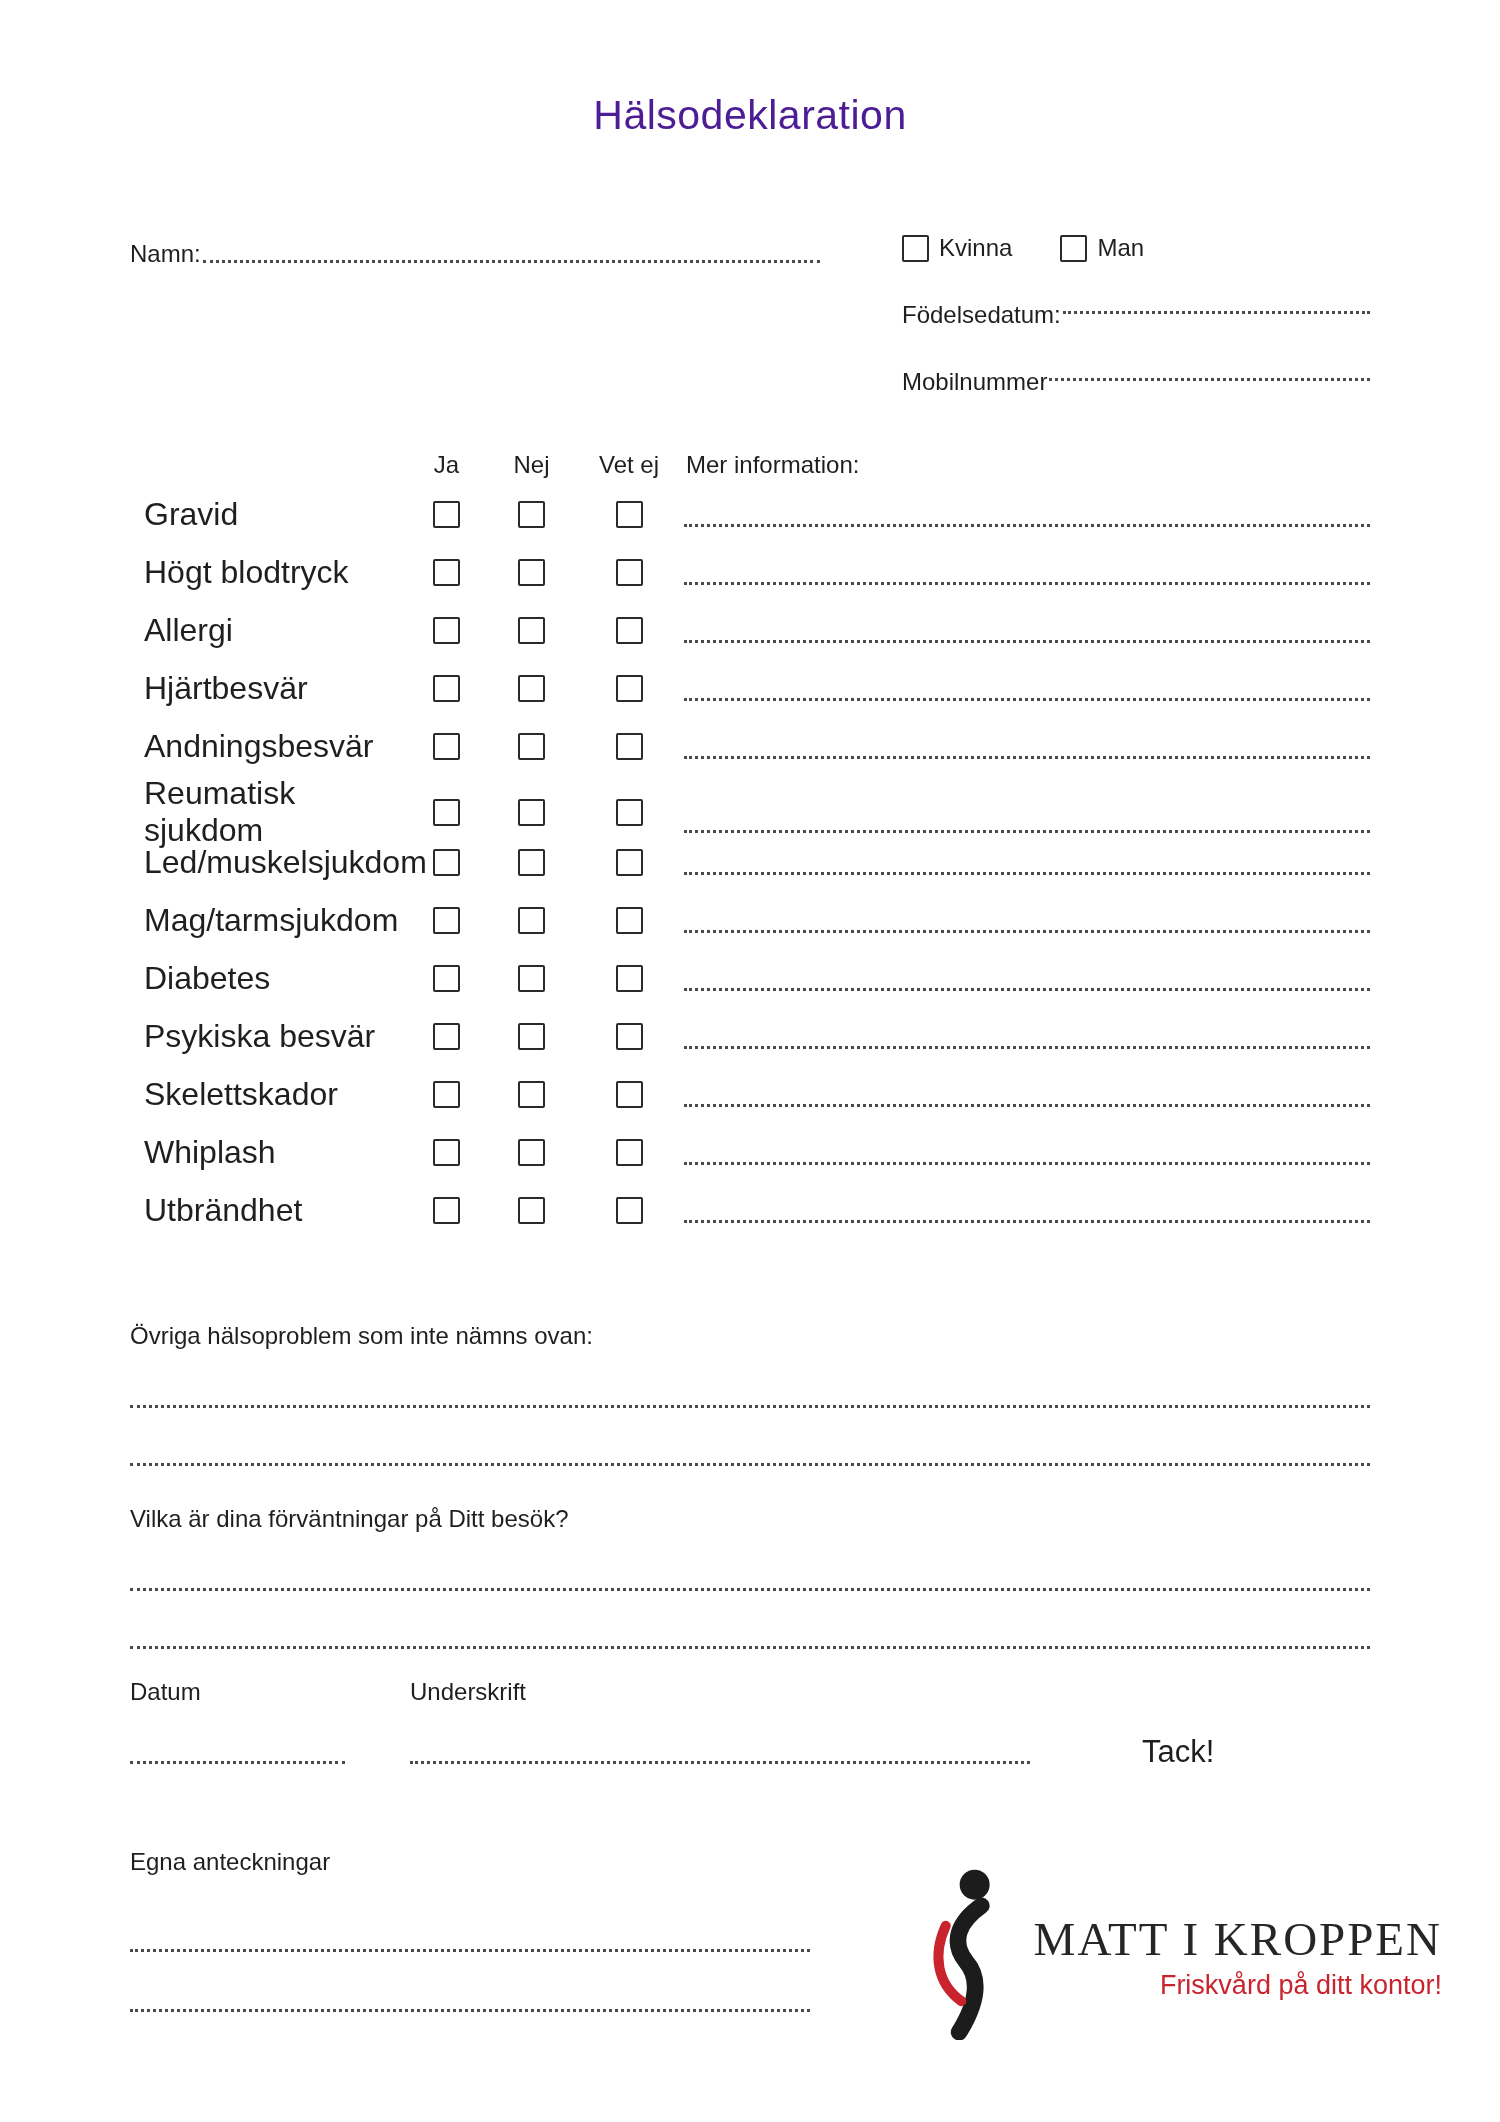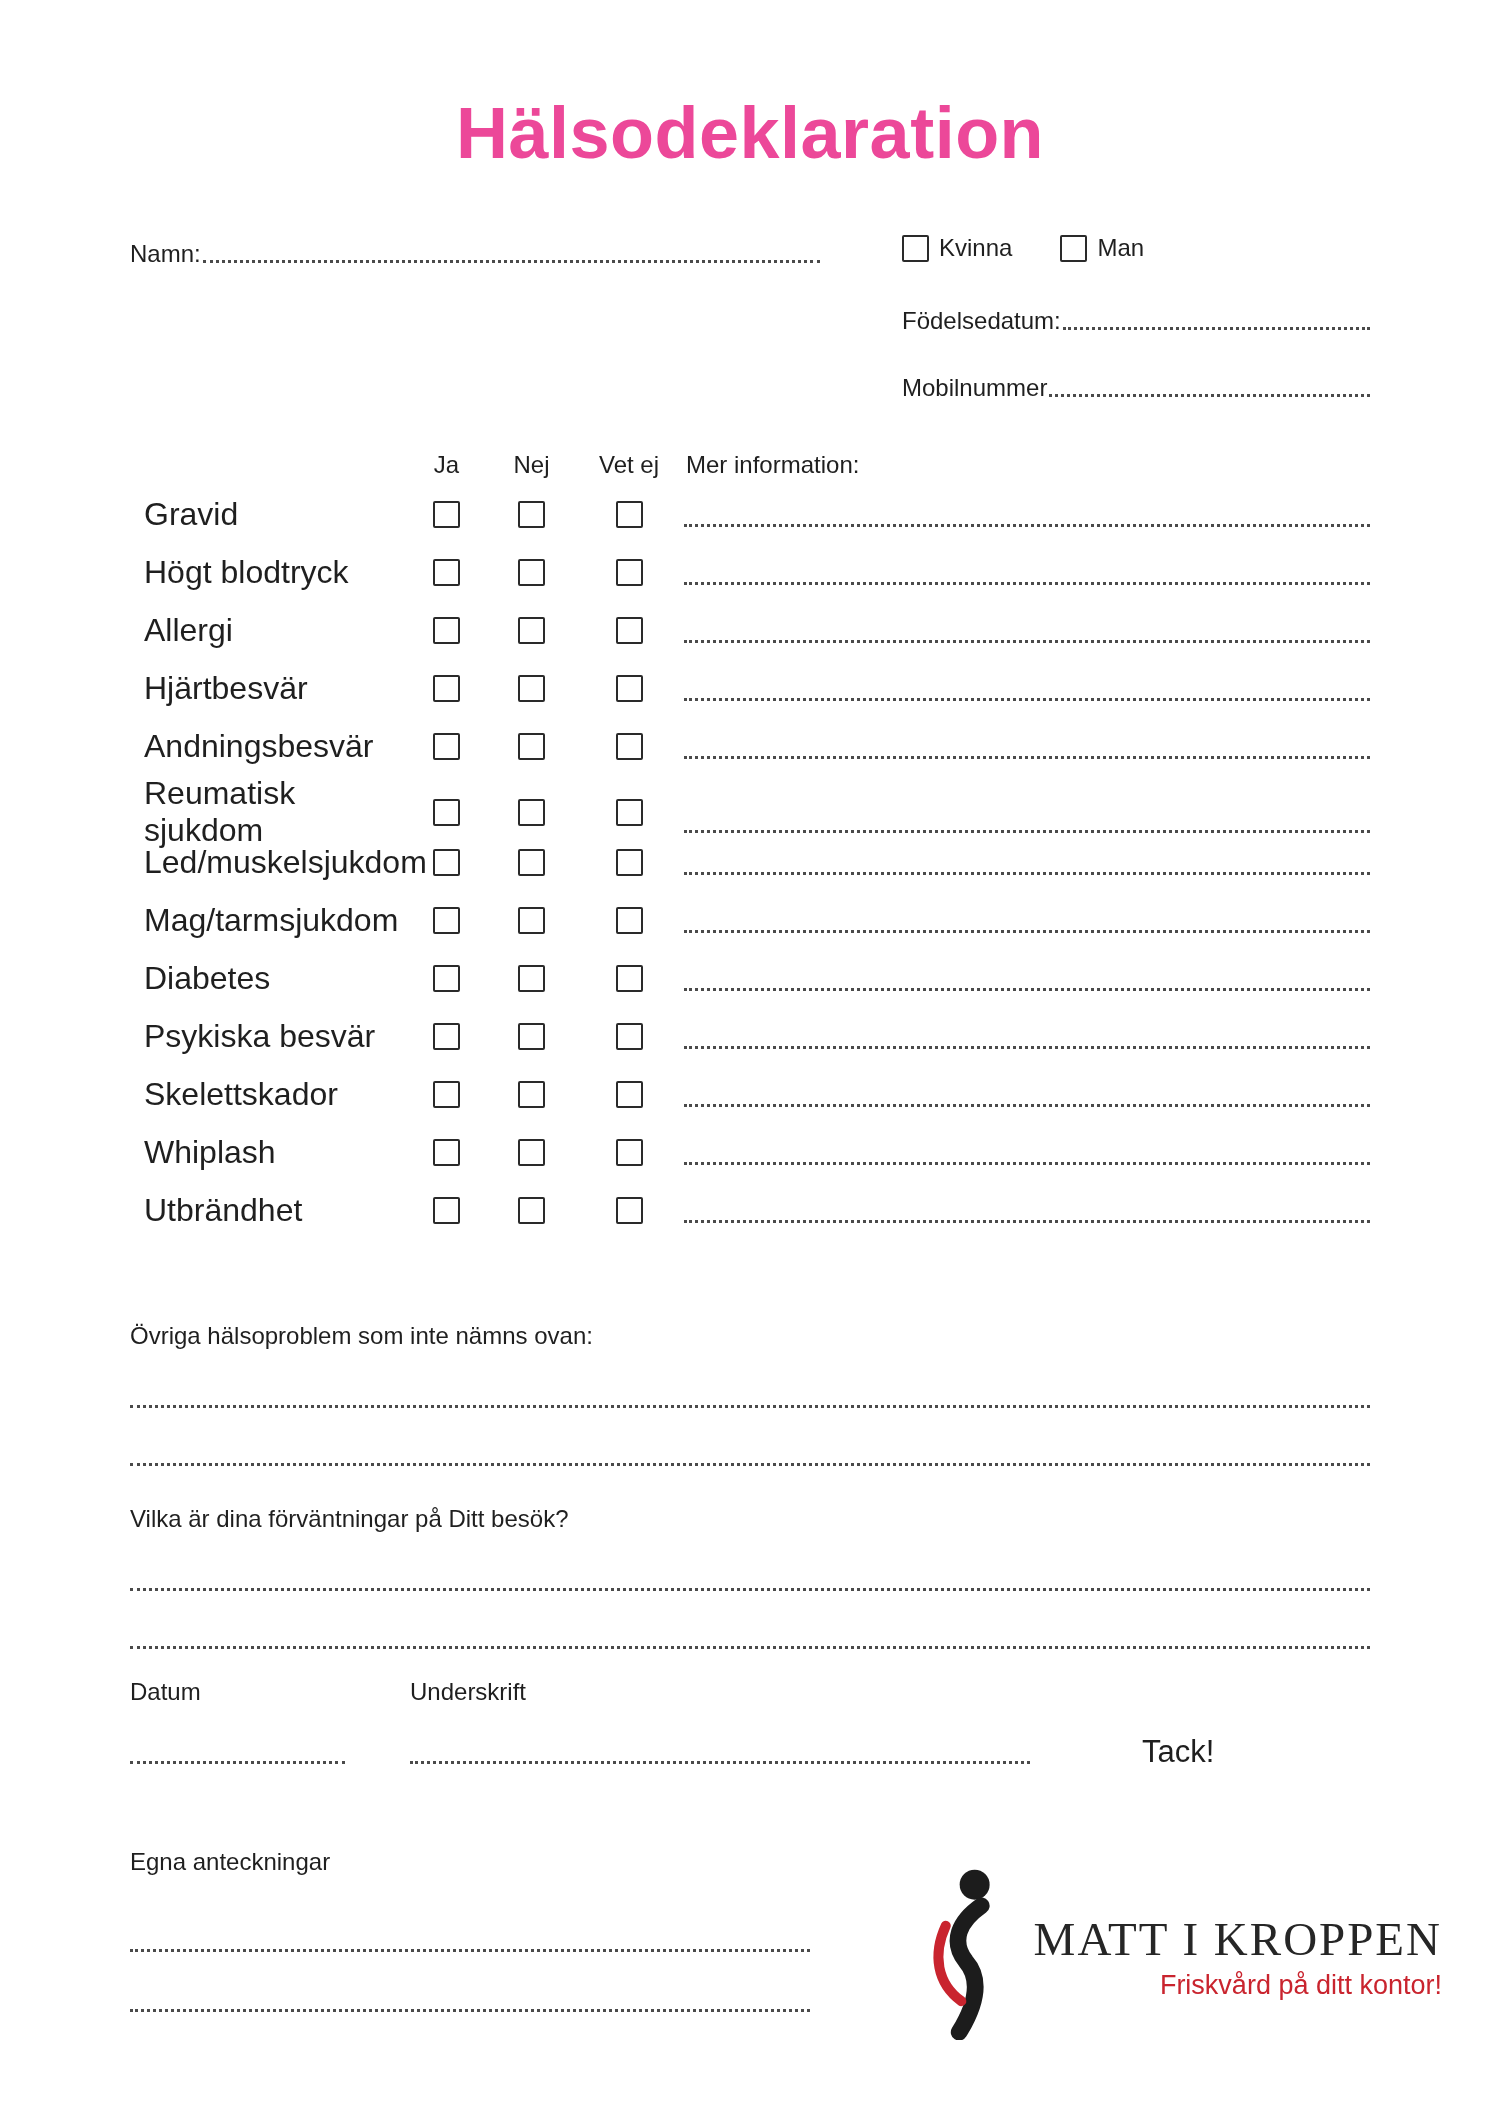--- a/index.html
+++ b/index.html
@@ -8,34 +8,34 @@
     width:1500px; height:2122px;
     margin:0 auto;
     background:#ffffff;
     font-family:"Liberation Sans", sans-serif;
     color:#1f1f1f;
     overflow:hidden;
   }
   .title {
     position:absolute; top:92px; left:0; right:0;
     text-align:center;
-    font-size:72px; font-weight:700; letter-spacing:0.5px;
-    color:#ec4899;
+    font-size:41px; font-weight:400; letter-spacing:0.5px;
+    color:#4c1d95;
   }
   .label { font-size:24px; white-space:nowrap; }
   .dots {
     border-bottom:3px dotted #4a4a4a;
     height:0;
   }
   
   .personal { position:absolute; top:228px; left:130px; right:130px; }
   .prow { display:grid; grid-template-columns:690px 50px 1fr; height:40px; margin-bottom:27px;gap:16px; }
   .pleft { display:flex; align-items:flex-end; }
   .pleft .dots { flex:1; margin-bottom:5px; margin-left:2px; }
-  .pright { grid-column:3; display:flex; align-items:flex-end; }
+  .pright { grid-column:3; display:flex; align-items:center; }
   .pright .dots { flex:1; margin-bottom:5px; margin-left:2px; }
   .gender { display:flex; align-items:center; align-self:center; }
   .cb {
     width:27px; height:27px;
     border:2.5px solid #2a2a2a; border-radius:2px;
     background:#fff; display:inline-block; box-sizing:border-box;
     flex:0 0 auto;
   }
   .gender .label { margin-left:10px; }
   .gender .grp2 { margin-left:48px; }

